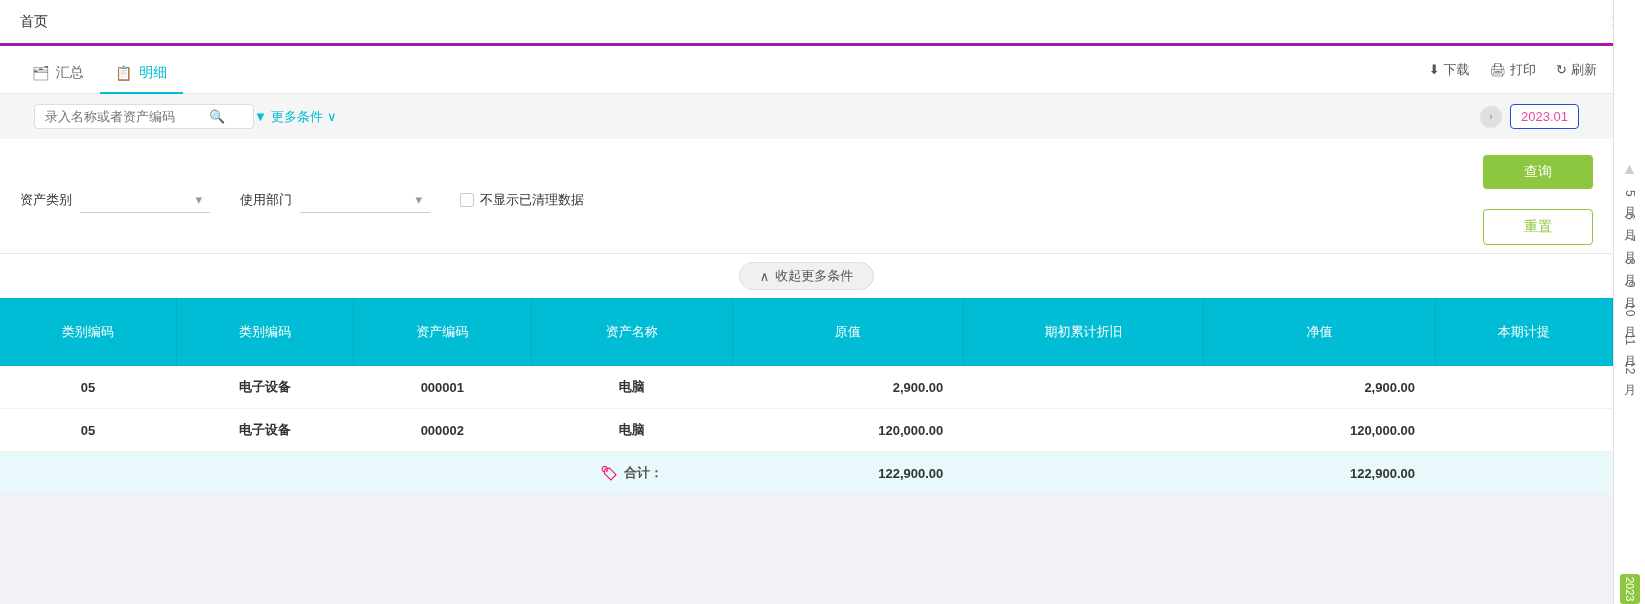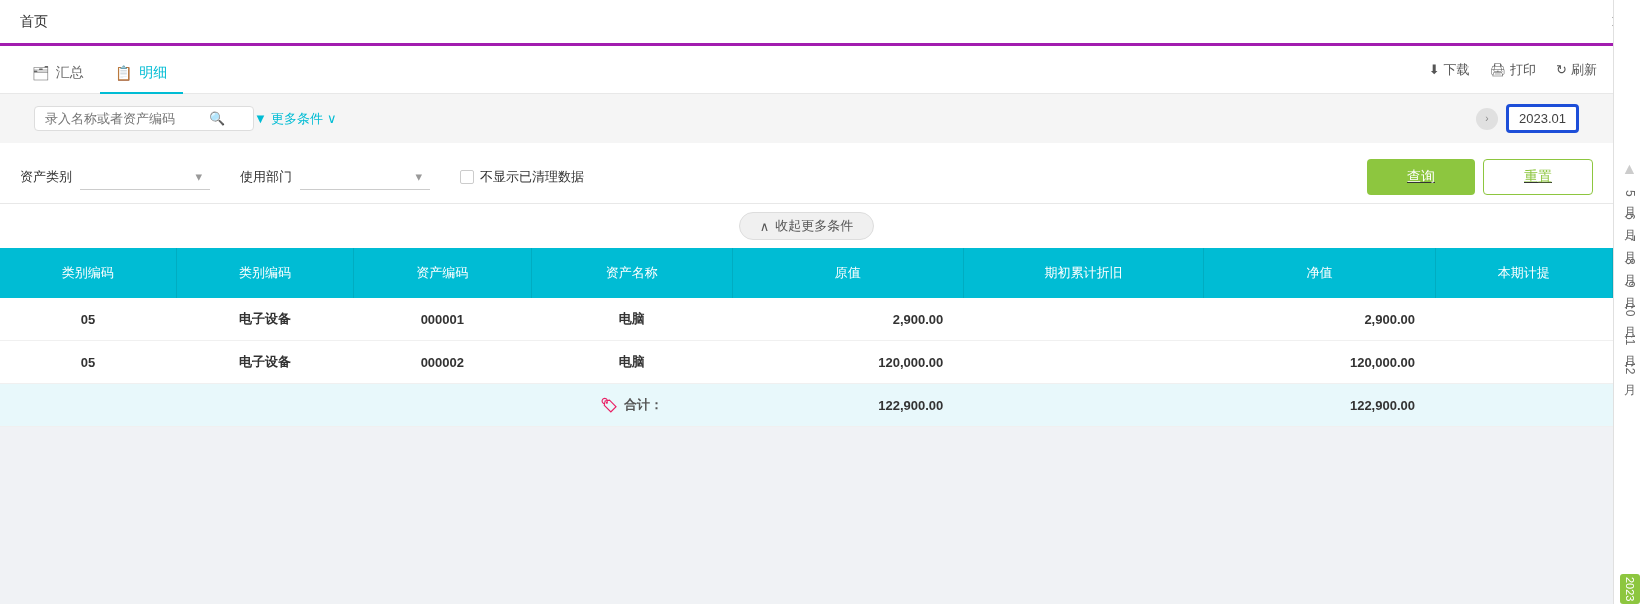--- a/index.html
+++ b/index.html
@@ -22,44 +22,44 @@
     .toolbar-btn { display: flex; align-items: center; gap: 4px; cursor: pointer; }
 
     
     .search-bar { background: #f5f5f5; padding: 10px 34px; display: flex; align-items: center; gap: 0; flex-shrink: 0; }
     .search-input-wrap { display: flex; align-items: center; background: #fff; border: 1px solid #ddd; border-radius: 4px; padding: 4px 10px; width: 220px; }
     .search-input { border: none; outline: none; font-size: 13px; color: #999; width: 160px; background: transparent; }
     .search-icon-wrap { color: #999; margin-left: 4px; }
     .more-conditions { display: flex; align-items: center; color: #00bcd4; cursor: pointer; font-size: 13px; }
     .filter-icon { margin-right: 4px; }
     .expand-arrow { display: flex; align-items: center; background: #e0e0e0; border-radius: 50%; width: 22px; height: 22px; justify-content: center; cursor: pointer; margin-left: auto; color: #888; font-size: 10px; }
-    .date-label { background: #fff; border: 3px solid #1d4ed8; padding: 4px 10px; border-radius: 4px; font-size: 13px; color: #404040; }
+    .date-label { background: #fff; border: 1px solid #1d4ed8; padding: 4px 10px; border-radius: 4px; font-size: 13px; color: #ec4899; }
 
     
     .filter-area { background: #fff; padding: 16px 20px 8px 20px; flex-shrink: 0; border-bottom: 1px solid #e8e8e8; }
     .filter-row { display: flex; align-items: center; gap: 30px; flex-wrap: wrap; }
     .filter-item { display: flex; align-items: center; gap: 8px; }
     .filter-label { font-size: 13px; color: #333; white-space: nowrap; }
     .filter-select { display: flex; align-items: center; border-bottom: 1px solid #ccc; padding: 4px 8px 4px 4px; min-width: 130px; color: #999; font-size: 13px; cursor: pointer; position: relative; }
     .filter-select-arrow { margin-left: auto; color: #999; }
     .checkbox-wrap { display: flex; align-items: center; gap: 6px; }
     .checkbox { width: 14px; height: 14px; border: 1px solid #ccc; border-radius: 2px; cursor: pointer; }
-    .filter-buttons { margin-left: auto; display: flex; flex-direction: row; gap: 8px; text-decoration: underline; }
+    .filter-buttons { margin-left: auto; display: flex; flex-direction: column; gap: 20px; }
     .btn-query { background: #8dc63f; color: #fff; border: none; padding: 8px 40px; border-radius: 4px; cursor: pointer; font-size: 14px; }
     .btn-reset { background: #fff; color: #8dc63f; border: 1px solid #8dc63f; padding: 8px 40px; border-radius: 4px; cursor: pointer; font-size: 14px; }
 
     
     .collapse-bar { display: flex; justify-content: center; padding: 8px; background: #fff; }
     .collapse-btn { display: flex; align-items: center; gap: 6px; background: #f0f0f0; border: 1px solid #ddd; border-radius: 20px; padding: 4px 20px; cursor: pointer; color: #555; font-size: 13px; }
 
     
     .table-wrap { flex: 1; overflow: auto; }
     table { width: 100%; border-collapse: collapse; }
     thead tr { background: #00bcd4; color: #fff; }
-    thead th { padding: 16px 10px; text-align: center; font-weight: normal; font-size: 13px; border-right: 1px solid #00acc1; white-space: nowrap; }
+    thead th { padding: 25px 10px; text-align: center; font-weight: normal; font-size: 13px; border-right: 1px solid #00acc1; white-space: nowrap; }
     tbody tr { background: #fff; border-bottom: 1px solid #f0f0f0; }
     tbody tr.summary { background: #e8f8fb; }
     tbody td { padding: 12px 10px; text-align: center; font-size: 13px; font-weight: bold; }
     tbody td.number { text-align: right; padding-right: 20px; }
     .summary-label { display: flex; align-items: center; justify-content: center; gap: 6px; font-size: 13px; color: #555; }
     .summary-icon { color: #e91e63; font-size: 14px; }
 
     
     .right-sidebar { position: fixed; right: 0; top: 0; width: 32px; height: 100%; background: #fff; border-left: 1px solid #e0e0e0; display: flex; flex-direction: column; align-items: center; padding-top: 160px; gap: 8px; z-index: 100; }
     .sidebar-month { font-size: 12px; color: #666; cursor: pointer; padding: 4px 0; writing-mode: vertical-rl; }

